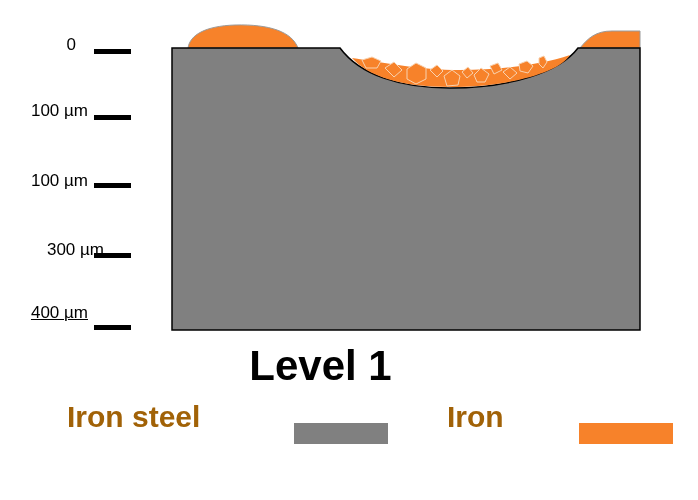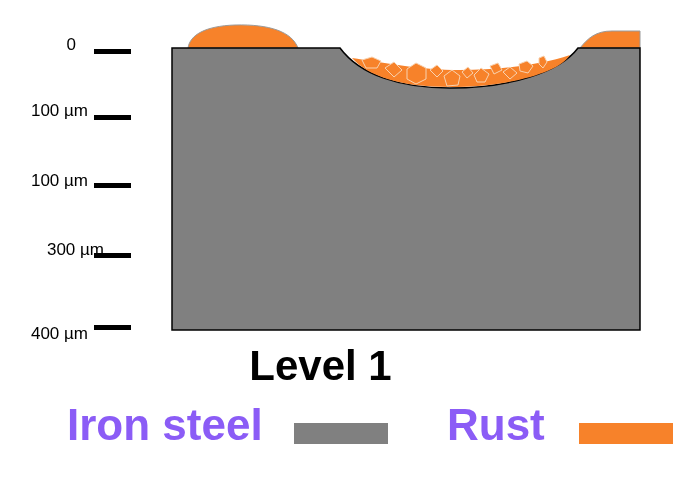--- a/index.html
+++ b/index.html
@@ -1,36 +1,36 @@
 <!DOCTYPE html>
 <html><head>
 <meta charset="utf-8">
 <style>
   html, body { margin:0; padding:0; background:#ffffff; }
   body { width:698px; height:500px; position:relative; overflow:hidden; font-family:"Liberation Sans", sans-serif; }
   .scale-label { position:absolute; font-size:17px; color:#000; text-align:right; width:88px; }
   .tick { position:absolute; left:94px; width:37px; height:5px; background:#000; }
   svg.diagram { position:absolute; left:0; top:0; }
   .title { position:absolute; left:0; width:563px; top:342px; text-align:center; font-weight:bold; font-size:42px; color:#000; padding-left:78px; box-sizing:border-box; }
-  .legend-text { position:absolute; font-weight:bold; font-size:44px; color:#8b5cf6; top:400px; }
+  .legend-text { position:absolute; font-weight:bold; font-size:30px; color:#a16207; top:400px; }
   .swatch { position:absolute; top:423px; height:21px; }
 </style>
 </head>
 <body>
 
 <div>
   <div class="scale-label" style="left:-12px; top:35px;">0</div>
   <div class="tick" style="top:49px;"></div>
   <div class="scale-label" style="left:0px; top:101px;">100 µm</div>
   <div class="tick" style="top:115px;"></div>
   <div class="scale-label" style="left:0px; top:171px;">100 µm</div>
   <div class="tick" style="top:183px;"></div>
   <div class="scale-label" style="left:16px; top:240px;">300 µm</div>
   <div class="tick" style="top:253px;"></div>
-  <div class="scale-label" style="left:0px; top:324px;">400 µm</div>
+  <div class="scale-label" style="left:0px; top:303px;text-decoration:underline;">400 µm</div>
   <div class="tick" style="top:325px;"></div>
 </div>
 
 <svg class="diagram" width="698" height="340" viewBox="0 0 698 340">
 
   <path d="M188,48 C190,35 205,26 235,25 C270,24 292,32 298,48 Z" fill="#f7822a" stroke="#9a9a9a" stroke-width="1"></path>
 
   <path d="M580,48 C588,38 596,31 612,31 L640,31 L640,48 Z" fill="#f7822a" stroke="#9a9a9a" stroke-width="1"></path>
 
   <path d="M172,48 L340,48 C360,75 400,88 450,88 C510,88 560,72 578,48 L640,48 L640,330 L172,330 Z" fill="#808080" stroke="#000" stroke-width="1.5"></path>
@@ -50,15 +50,15 @@
     <polygon points="519,64 527,61 533,66 528,73 520,71"></polygon>
     <polygon points="539,58 544,56 547,62 543,68 539,64"></polygon>
   </g>
 </svg>
 
 <div class="title">Level 1</div>
 
 <div>
   <div class="legend-text" style="left:67px;">Iron steel</div>
   <div class="swatch" style="left:294px; width:94px; background:#808080;"></div>
-  <div class="legend-text" style="left:447px;">Rust</div>
+  <div class="legend-text" style="left:447px;">Iron</div>
   <div class="swatch" style="left:579px; width:94px; background:#f7822a;"></div>
 </div>
 
 </body></html>

